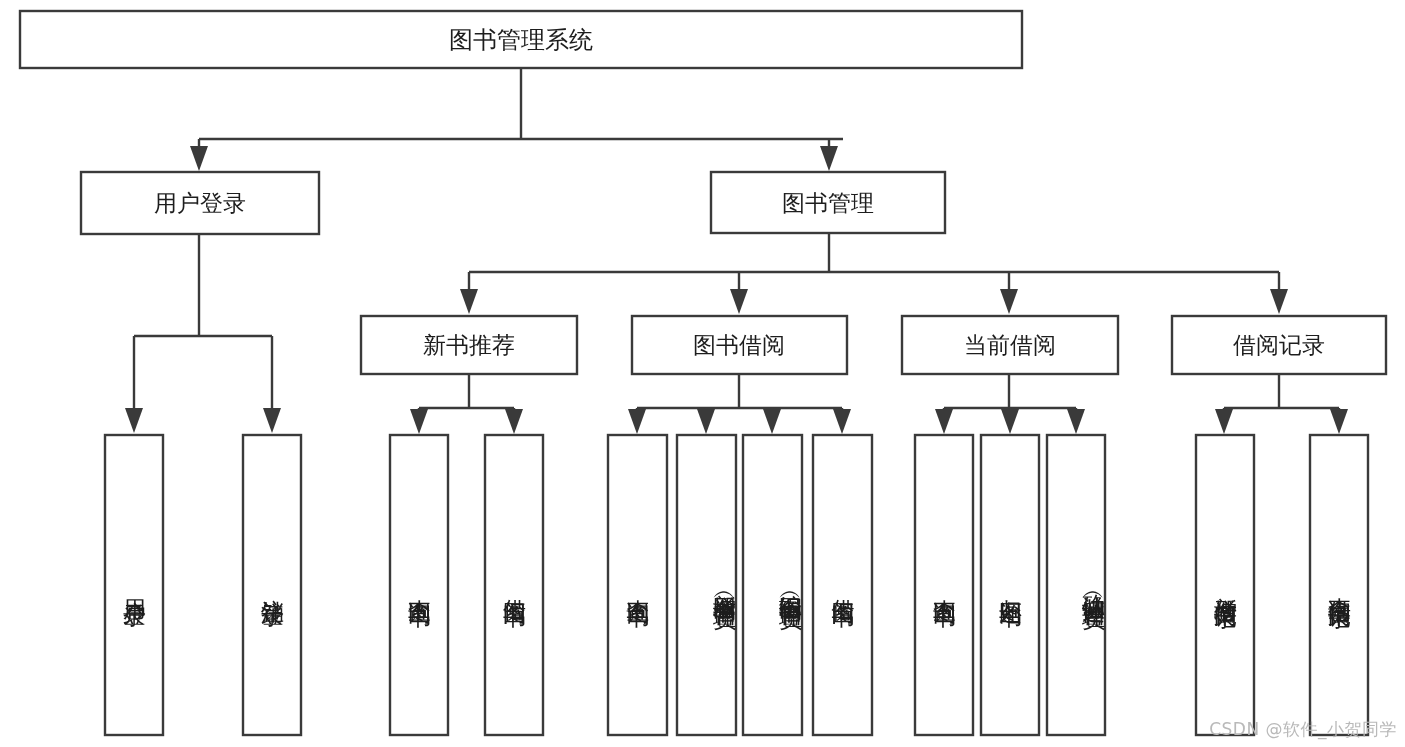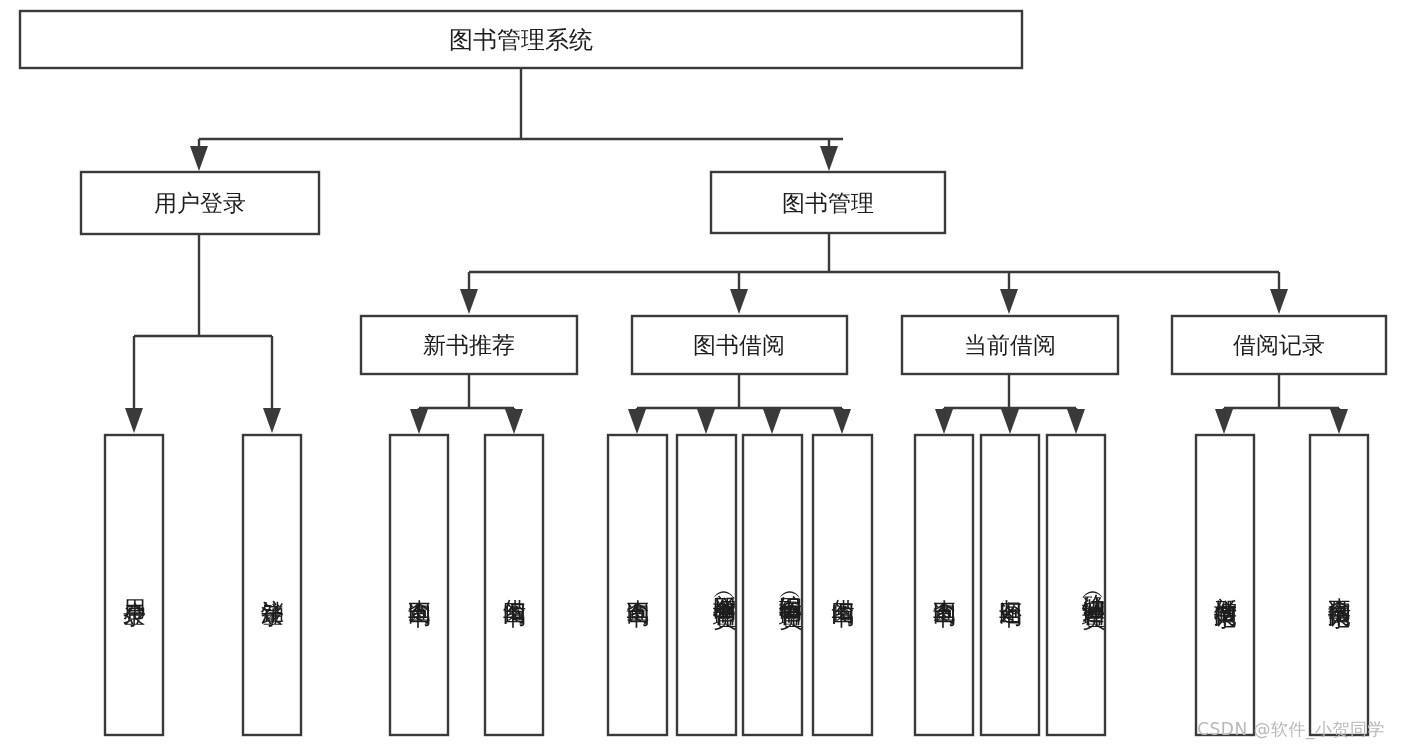--- a/index.html
+++ b/index.html
@@ -63,21 +63,21 @@
     font-size: 23px;
     line-height: 1.04;
     color: #1d1d1d;
     letter-spacing: 2px;
     white-space: nowrap;
     pointer-events: none;
     user-select: none;
   }
   .watermark {
     position: absolute;
-    right: 20px;
+    right: 8px;
     bottom: 6px;
     font-family: "DejaVu Sans", "Liberation Sans", sans-serif;
     font-size: 17px;
     color: #b9b9b9;
     letter-spacing: 0.5px;
     white-space: nowrap;
   }
 </style>
 </head>
 <body>

